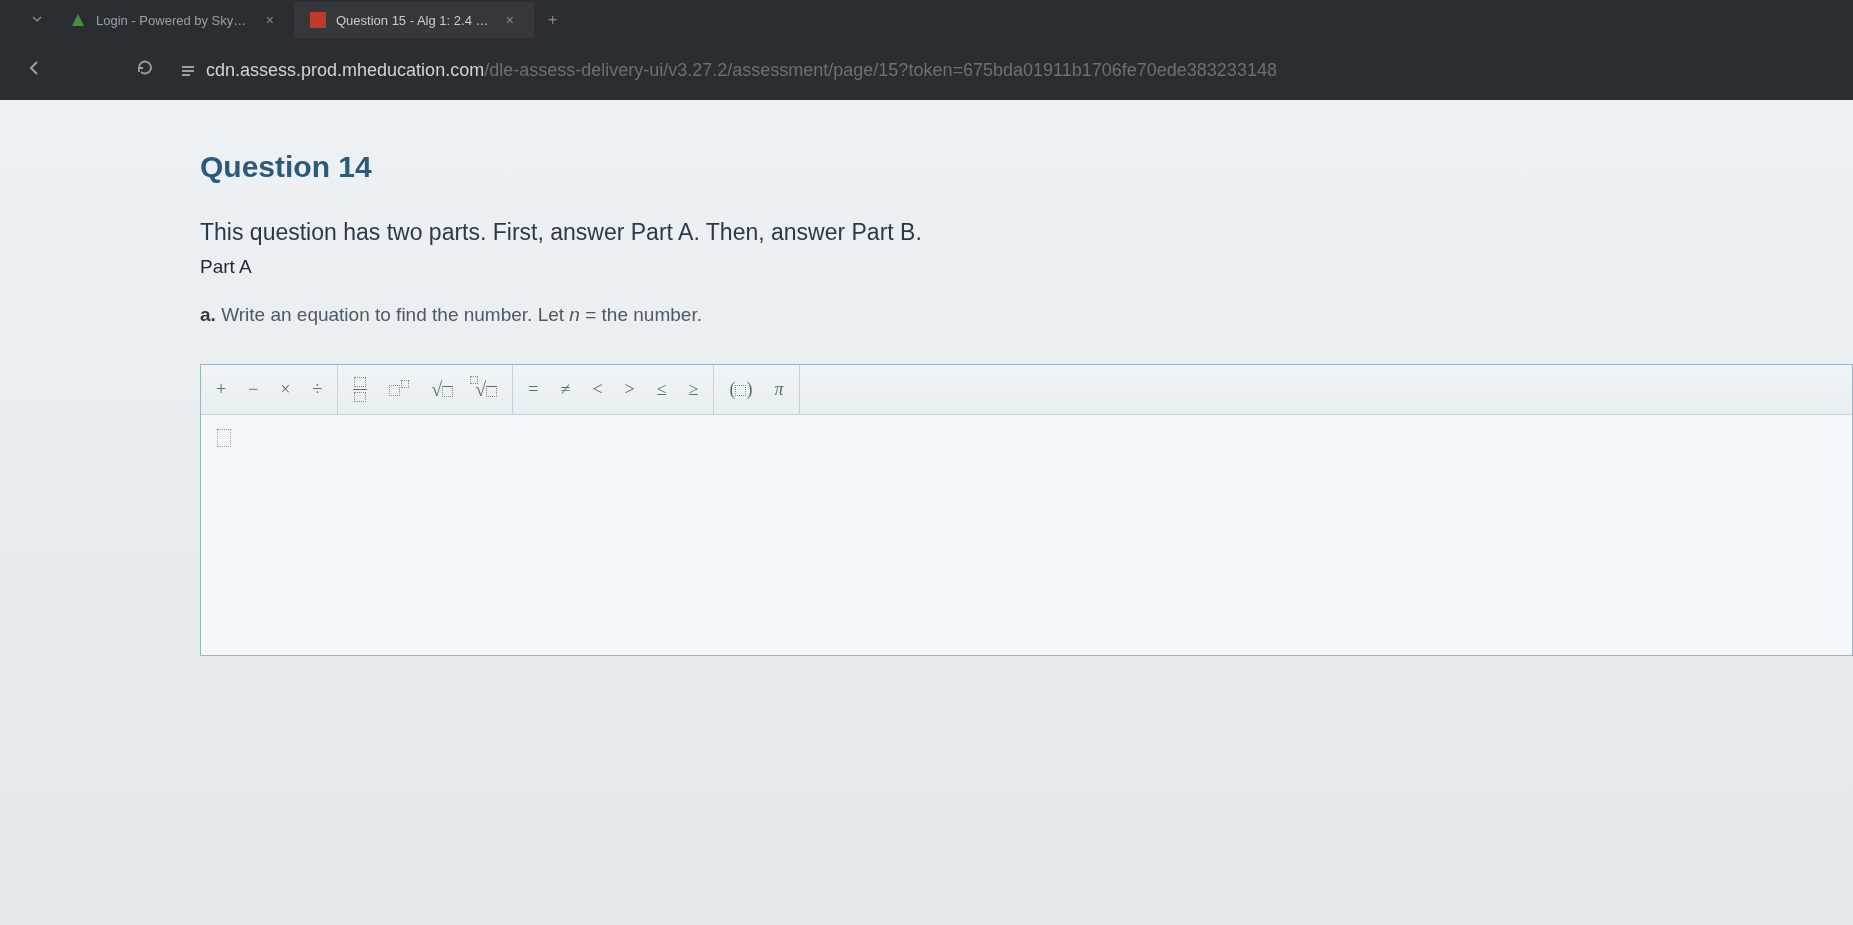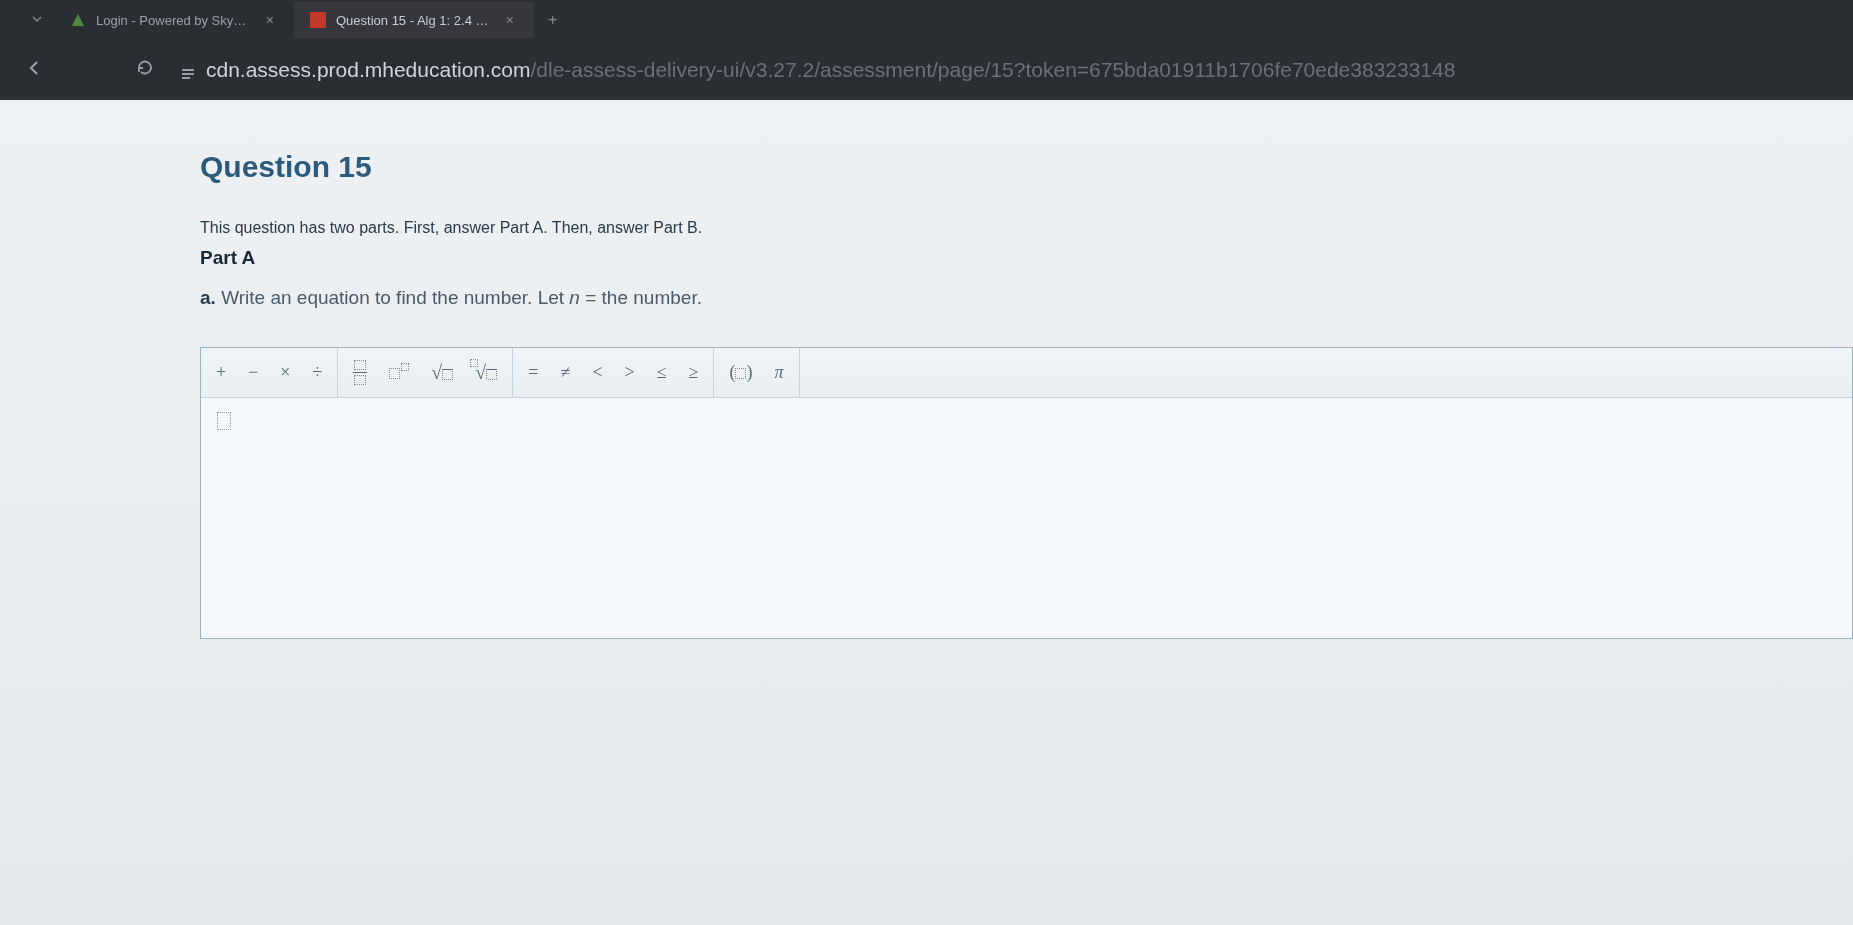--- a/index.html
+++ b/index.html
@@ -83,21 +83,21 @@
       font-size: 18px;
       cursor: pointer;
       padding: 6px;
     }
     .url-bar {
       flex: 1;
       display: flex;
       align-items: center;
       gap: 10px;
       color: #9aa0a6;
-      font-size: 21px;
+      font-size: 18px;
       padding: 8px 0;
     }
     .site-icon {
       width: 16px;
       height: 16px;
       display: inline-block;
     }
     .url-domain {
       color: #d0d4da;
     }
@@ -110,28 +110,28 @@
       height: calc(925px - 100px);
     }
     .question-title {
       color: #2c5a7a;
       font-size: 30px;
       font-weight: bold;
       margin-bottom: 35px;
     }
     .question-intro {
       color: #2a3a4a;
-      font-size: 16px;
+      font-size: 23px;
       margin-bottom: 10px;
     }
     .part-label {
       color: #1a2938;
       font-size: 19px;
-      font-weight: bold;
-      margin-bottom: 18px;
+      font-weight: normal;
+      margin-bottom: 26px;
     }
     .problem-text {
       color: #2a3a4a;
       font-size: 20px;
       margin-bottom: 40px;
       line-height: 1.5;
     }
     .subquestion {
       color: #4a5a6a;
       font-size: 19px;
@@ -274,21 +274,21 @@
           </svg>
       </span>
       <span>
         <span class="url-domain">cdn.assess.prod.mheducation.com</span><span class="url-path">/dle-assess-delivery-ui/v3.27.2/assessment/page/15?token=675bda01911b1706fe70ede383233148</span>
       </span>
     </div>
   </div>
 </div>
 
 <div class="content-area">
-  <h1 class="question-title">Question 15</h1>
+  <h1 class="question-title">Question 14</h1>
   <p class="question-intro">This question has two parts. First, answer Part A. Then, answer Part B.</p>
   <p class="part-label">Part A</p>
   <p class="subquestion">
     <span class="label">a.</span><span> Write an equation to find the number. Let </span><span class="italic">n</span><span> = the number.</span>
   </p>
 
   <div class="equation-editor">
     <div class="toolbar">
       <div class="toolbar-group">
         <div class="toolbar-btn">+</div>

